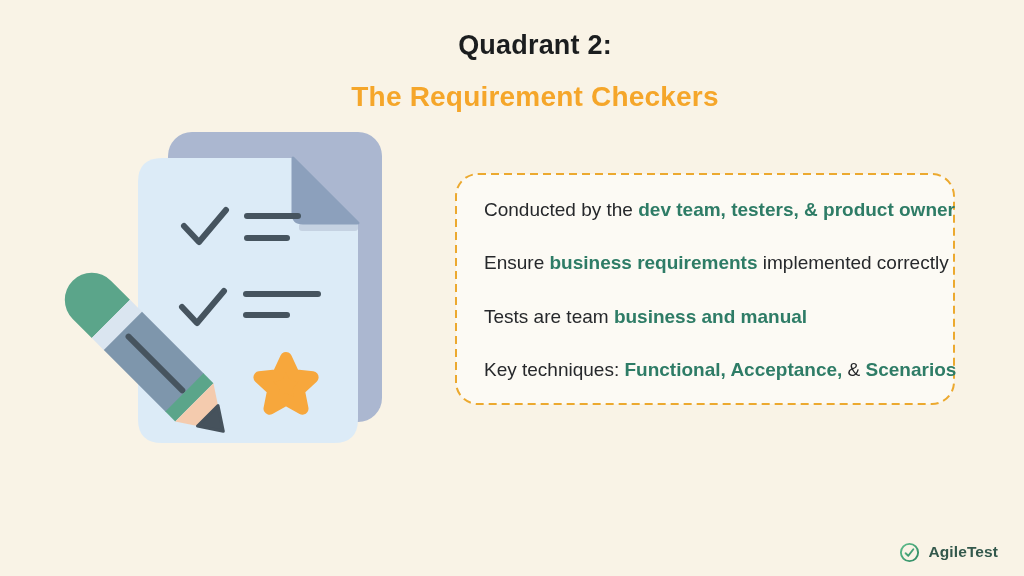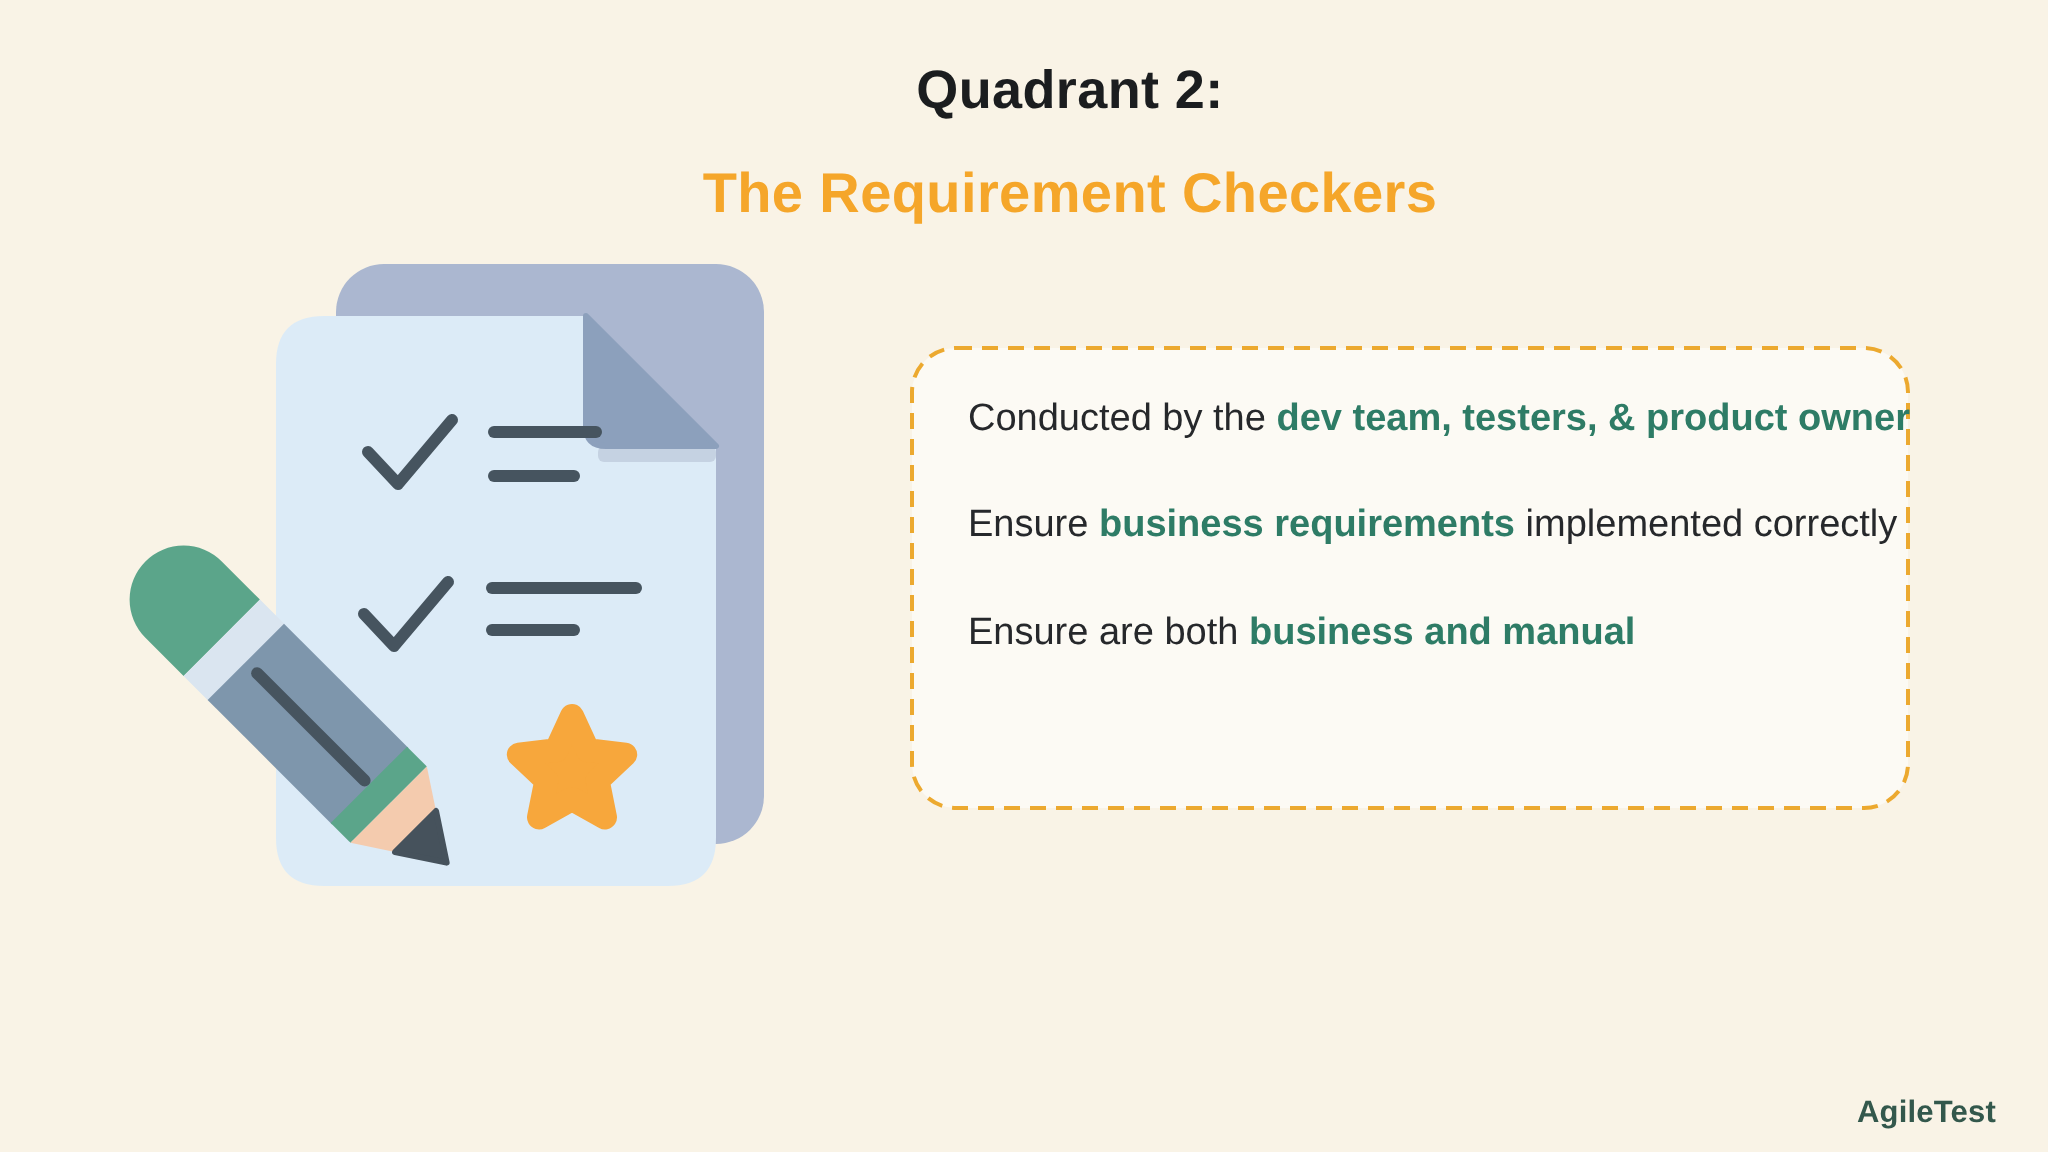--- a/index.html
+++ b/index.html
@@ -34,21 +34,21 @@
   }
   .box-line .em { font-weight: 700; color: #2E7C66; }
   .line-1 { top: 25px; }
   .line-2 { top: 78px; }
   .line-3 { top: 132px; }
   .line-4 { top: 185px; }
 
   
   .footer-brand {
     position: absolute; top: 540px; right: 26px; height: 24px;
-    display: flex; align-items: flex-end; gap: 8px; flex-direction: column;
+    display: flex; align-items: center; gap: 8px;
   }
   .brand-text { font-size: 15.5px; font-weight: 700; color: #33584C; letter-spacing: 0.1px; }
 </style>
 </head>
 <body>
 
 <div class="stage">
 
   <div class="titles">
     <div class="title-main">Quadrant 2:</div>
@@ -93,23 +93,26 @@
 
     <div class="box-line line-1">
       <span>Conducted by the </span><span class="em">dev team, testers, &amp; product owner</span>
     </div>
 
     <div class="box-line line-2">
       <span>Ensure </span><span class="em">business requirements</span><span> implemented correctly</span>
     </div>
 
     <div class="box-line line-3">
-      <span>Ensure are both </span><span class="em">business and manual</span>
+      <span>Tests are team </span><span class="em">business and manual</span>
     </div>
 
+    <div class="box-line line-4">
+      <span>Key techniques: </span><span class="em">Functional, Acceptance,</span><span> &amp; </span><span class="em">Scenarios</span>
+    </div>
   </div>
 
   <div class="footer-brand">
     <svg width="21" height="21" viewBox="0 0 21 21" xmlns="http://www.w3.org/2000/svg">
       <defs>
         <linearGradient id="brandGrad" x1="0" y1="0" x2="1" y2="1">
           <stop offset="0" stop-color="#5FBE8C"></stop>
           <stop offset="1" stop-color="#2D8862"></stop>
         </linearGradient>
       </defs>

